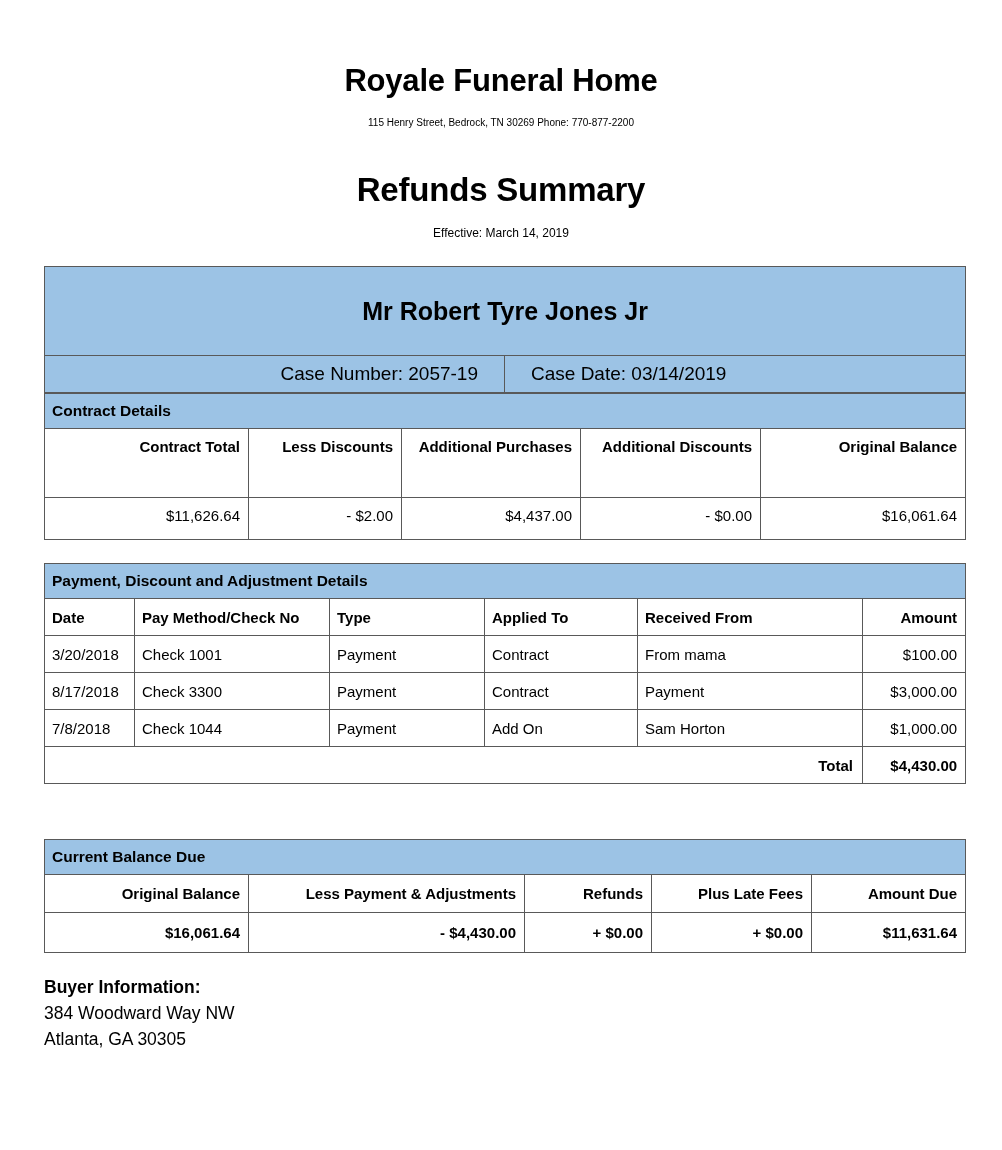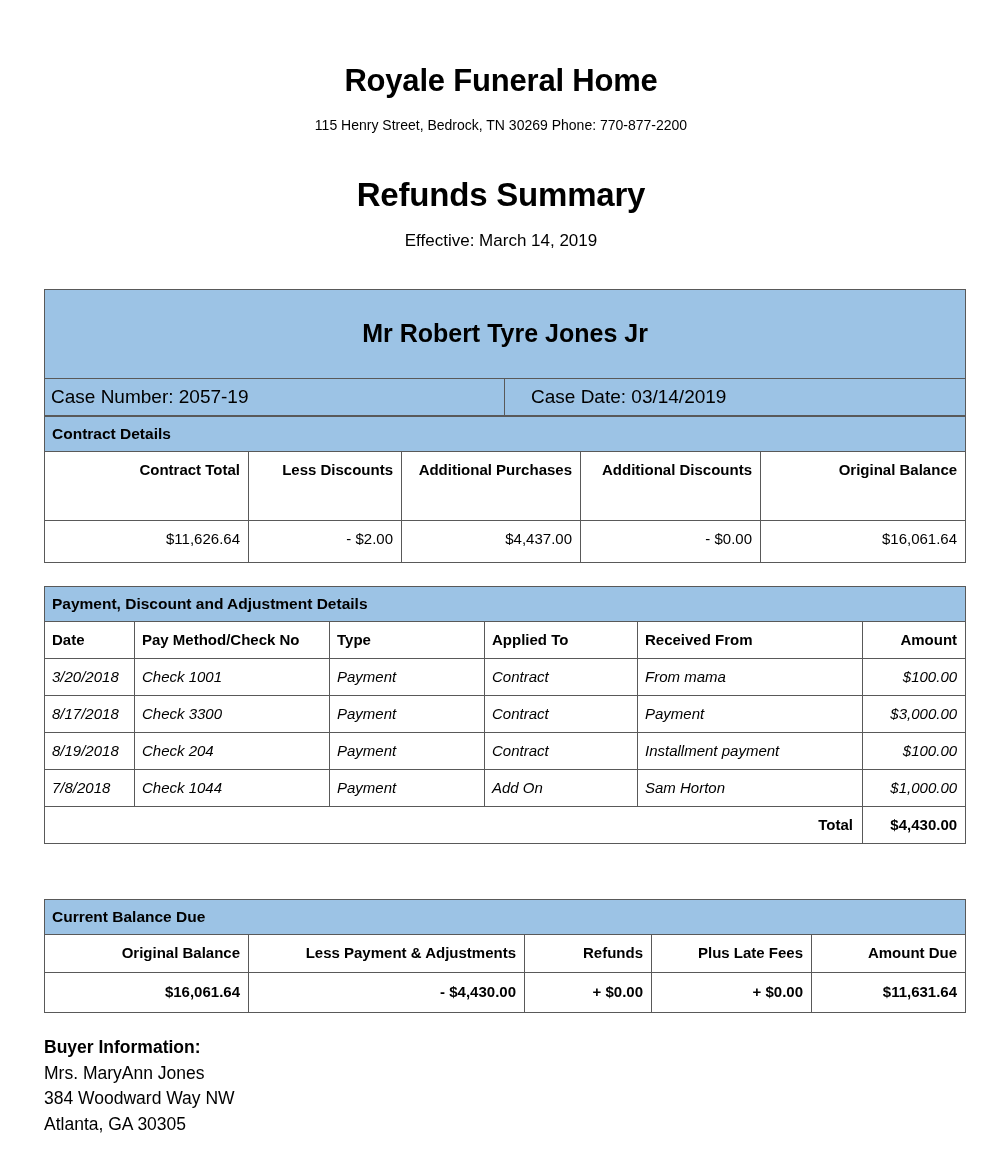--- a/index.html
+++ b/index.html
@@ -28,35 +28,35 @@
     text-align: center;
     padding-top: 64px;
   }
   .company-name {
     font-size: 31px;
     font-weight: bold;
     line-height: 1.1;
     letter-spacing: -0.2px;
   }
   .company-address {
-    font-size: 14px;
+    font-size: 10px;
     margin-top: 19px;
     line-height: 1.2;
   }
 
   .doc-title {
     text-align: center;
     font-size: 33px;
     font-weight: bold;
     margin-top: 42px;
     letter-spacing: -0.2px;
   }
   .doc-effective {
     text-align: center;
-    font-size: 17px;
+    font-size: 12px;
     margin-top: 17px;
   }
 
   
   table {
     border-collapse: collapse;
     width: 921px;
     table-layout: fixed;
   }
   td, th {
@@ -65,37 +65,37 @@
     font-size: 15px;
     vertical-align: top;
   }
 
   .blue {
     background: #9cc3e5;
   }
 
   
   .header-table {
-    margin-top: 38px;
+    margin-top: 26px;
   }
   .name-cell {
     text-align: center;
     font-size: 25px;
     font-weight: bold;
     height: 88px;
     vertical-align: middle;
     padding: 0 6px;
   }
   .case-cell {
     font-size: 19px;
     height: 36px;
     vertical-align: middle;
     padding: 0 6px;
   }
-  .case-left { padding-right: 26px; }
+  .case-left { text-align: right; padding-right: 26px; }
   .case-right { text-align: left; padding-left: 26px; }
 
   .section-title-cell {
     font-size: 15.5px;
     font-weight: bold;
     padding: 6px 6px 6px 7px;
     height: 22px;
     vertical-align: middle;
   }
 
@@ -122,21 +122,20 @@
     padding: 8px 8px 8px 7px;
     text-align: left;
     height: 20px;
     vertical-align: middle;
   }
   .pay-table .colhdr.right { text-align: right; }
   .pay-table td.cell {
     padding: 9px 8px 9px 7px;
     height: 18px;
     vertical-align: middle;
-    font-style: italic;
   }
   .pay-table td.cell.right { text-align: right; }
   .pay-table td.total-label {
     text-align: right;
     font-weight: bold;
     padding: 9px 9px 9px 7px;
     height: 18px;
     vertical-align: middle;
   }
   .pay-table td.total-value {
@@ -265,28 +264,20 @@
         </tr>
         <tr>
           <td class="cell">8/17/2018</td>
           <td class="cell">Check 3300</td>
           <td class="cell">Payment</td>
           <td class="cell">Contract</td>
           <td class="cell">Payment</td>
           <td class="cell right">$3,000.00</td>
         </tr>
         <tr>
-          <td class="cell">8/19/2018</td>
-          <td class="cell">Check 204</td>
-          <td class="cell">Payment</td>
-          <td class="cell">Contract</td>
-          <td class="cell">Installment payment</td>
-          <td class="cell right">$100.00</td>
-        </tr>
-        <tr>
           <td class="cell">7/8/2018</td>
           <td class="cell">Check 1044</td>
           <td class="cell">Payment</td>
           <td class="cell">Add On</td>
           <td class="cell">Sam Horton</td>
           <td class="cell right">$1,000.00</td>
         </tr>
 
         <tr>
           <td class="total-label" colspan="5">Total</td>
@@ -322,18 +313,17 @@
           <td class="val">+ $0.00</td>
           <td class="val">+ $0.00</td>
           <td class="val">$11,631.64</td>
         </tr>
       </tbody>
     </table>
   </div>
 
   <div class="buyer">
     <div class="buyer-heading">Buyer Information:</div>
-    <div class="buyer-line">Mrs. MaryAnn Jones</div>
     <div class="buyer-line">384 Woodward Way NW</div>
     <div class="buyer-line">Atlanta, GA 30305</div>
   </div>
 
 </div>
 
 </body></html>

